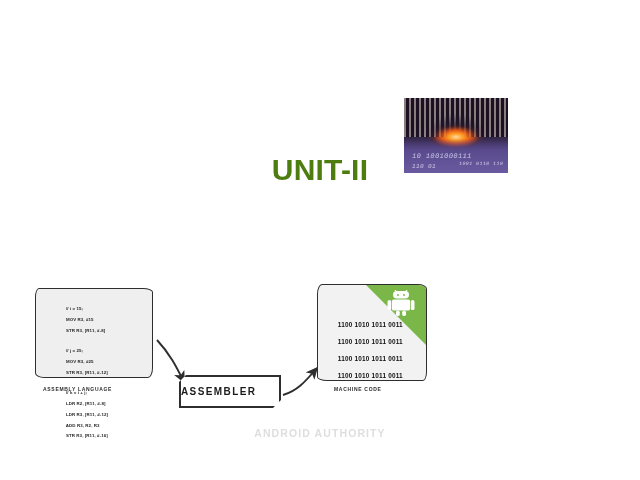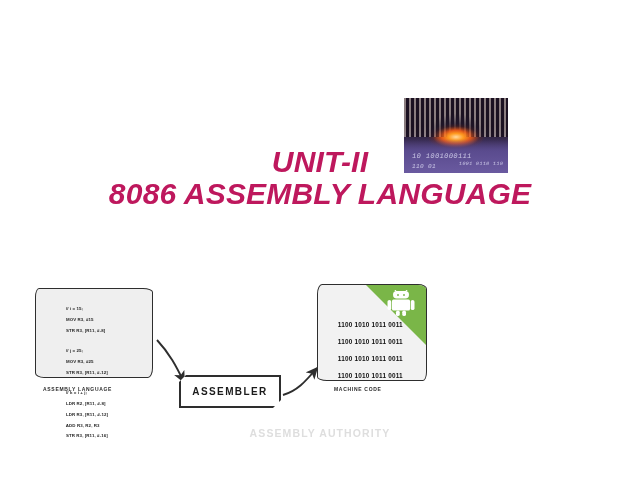--- a/index.html
+++ b/index.html
@@ -12,28 +12,27 @@
     height: 480px;
     position: relative;
     overflow: hidden;
     font-family: "Liberation Sans", sans-serif;
   }
 
   
   .title-block {
     position: absolute;
     left: 0;
-    top: 146px;
+    top: 154px;
     width: 640px;
     text-align: center;
-    color: #be185d;
+    color: #4d7c0f;
     font-weight: bold;
     line-height: 1.08;
     letter-spacing: 0.2px;
-    font-style: italic;
   }
   .title-line {
     display: block;
     font-size: 30px;
     white-space: nowrap;
   }
   .title-line.l1 { font-size: 30px; }
   .title-line.l2 { font-size: 30px; }
   .title-line.l3 { font-size: 30px; }
 
@@ -153,21 +152,20 @@
   .assembler-box {
     position: absolute;
     left: 179px; top: 113px;
     width: 102px; height: 33px;
     background: #ffffff;
     border: 2px solid #2e2e2e;
     box-sizing: border-box;
     clip-path: polygon(7px 0, 100% 0, 100% calc(100% - 8px), calc(100% - 8px) 100%, 0 100%, 0 7px);
     display: flex;
     align-items: center;
-    justify-content: center;
   }
   .assembler-box span {
     font-family: "Liberation Sans", sans-serif;
     font-weight: bold;
     font-size: 10px;
     letter-spacing: 1.4px;
     color: #1b1b1b;
   }
 
   .arrow-svg { position: absolute; left: 0; top: 0; width: 640px; height: 200px; overflow: visible; }
@@ -182,21 +180,20 @@
     letter-spacing: 1.1px;
     color: #dedede;
     white-space: nowrap;
   }
 </style>
 </head>
 <body>
 
 <div class="title-block">
   <span class="title-line l1">UNIT-II</span>
-  <span class="title-line l2">8086 ASSEMBLY LANGUAGE</span>
 </div>
 
 <div class="hero-photo">
   <div class="sky"></div>
   <div class="rays"></div>
   <div class="floor"></div>
   <div class="code-a">10 1001000111</div>
   <div class="code-b">110 01</div>
   <div class="code-c">1001 0110 110</div>
 </div>
@@ -262,13 +259,13 @@
       <span>1100 1010 1011 0011</span><br>
       <span>1100 1010 1011 0011</span><br>
       <br>
       
     </div>
   </div>
   <div class="caption machine">MACHINE CODE</div>
 
 </div>
 
-<div class="watermark">ASSEMBLY AUTHORITY</div>
+<div class="watermark">ANDROID AUTHORITY</div>
 
 </body></html>

